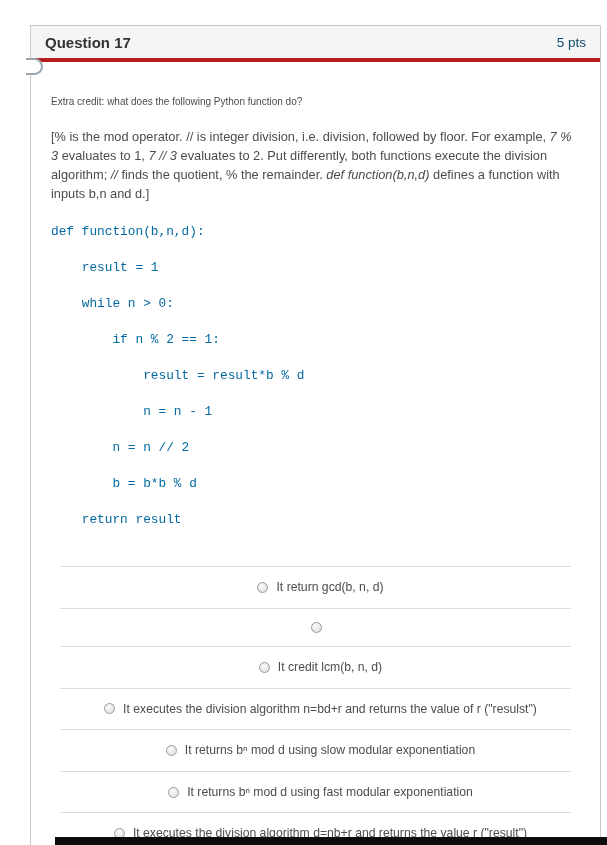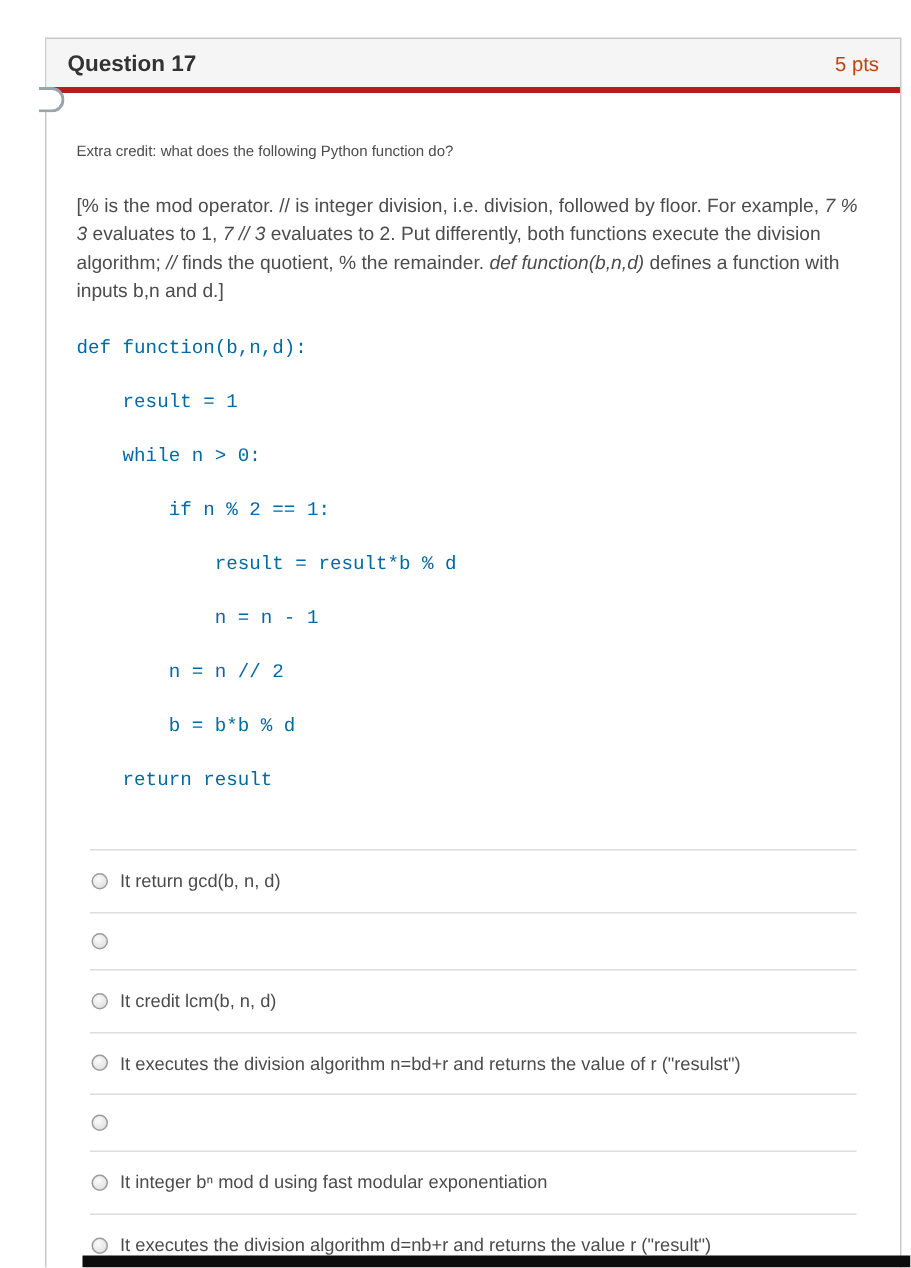--- a/index.html
+++ b/index.html
@@ -30,21 +30,21 @@
   .q-header {
     height: 36px;
     background: #f5f5f5;
     border-bottom: 4px solid #b91c1c;
     display: flex;
     align-items: center;
     justify-content: space-between;
     padding: 0 14px;
   }
   .q-title { font-size: 15px; font-weight: bold; color: #333333; }
-  .q-points { font-size: 13.5px; color: #c2410c; }
+  .q-points { font-size: 13.5px; color: #0c4a6e; }
   .q-body { padding: 33px 20px 0 20px; }
   .prompt-text {
     font-size: 10px;
     line-height: 1.45;
     color: #4c4c4c;
     margin-bottom: 17px;
   }
   .note-text {
     font-size: 12.8px;
     line-height: 1.5;
@@ -64,20 +64,21 @@
   .divider {
     height: 1px;
     background: #dcdcdc;
     margin: 0 9px;
   }
   .opt-row {
     display: flex;
     align-items: center;
     padding: 13px 0 13px 10px;
     cursor: pointer;
+    justify-content: center;
   }
   .radio {
     width: 11px; height: 11px;
     border-radius: 50%;
     border: 1px solid #9b9b9b;
     background: radial-gradient(circle at 40% 35%, #fbfbfb 0%, #d9d9d9 100%);
     flex: 0 0 auto;
     margin-right: 8px;
   }
   .opt-label {
@@ -143,25 +144,26 @@
         <span class="opt-label">It credit lcm(b, n, d)</span>
       </div>
       <div class="divider"></div>
       <div class="opt-row">
         <span class="radio"></span>
         <span class="opt-label">It executes the division algorithm n=bd+r and returns the value of r ("resulst")</span>
       </div>
       <div class="divider"></div>
       <div class="opt-row">
         <span class="radio"></span>
+        <span class="opt-label">It returns bⁿ mod d using slow modular exponentiation</span>
       </div>
       <div class="divider"></div>
       <div class="opt-row">
         <span class="radio"></span>
-        <span class="opt-label">It integer bⁿ mod d using fast modular exponentiation</span>
+        <span class="opt-label">It returns bⁿ mod d using fast modular exponentiation</span>
       </div>
       <div class="divider"></div>
       <div class="opt-row">
         <span class="radio"></span>
         <span class="opt-label">It executes the division algorithm d=nb+r and returns the value r ("result")</span>
       </div>
     </div>
   </div>
 </div>
 

